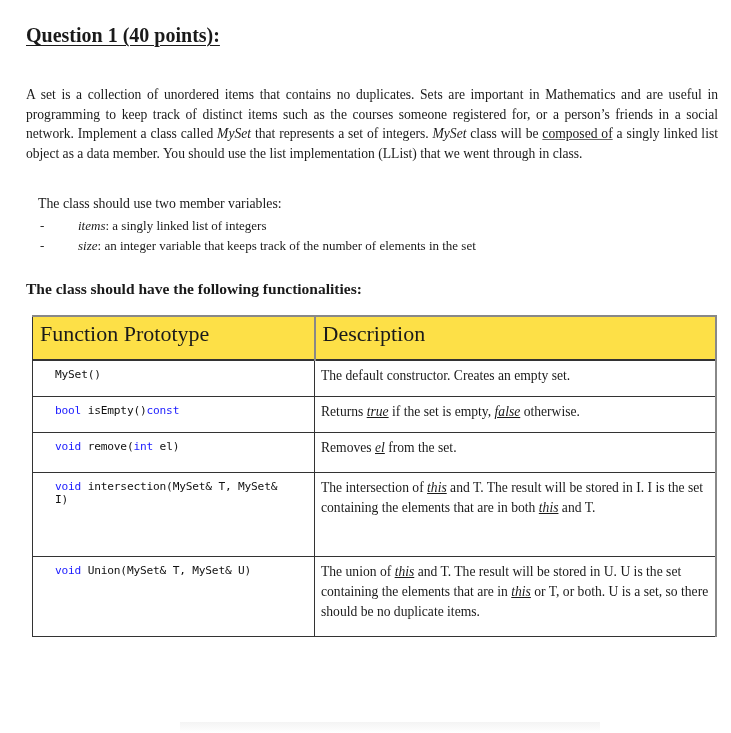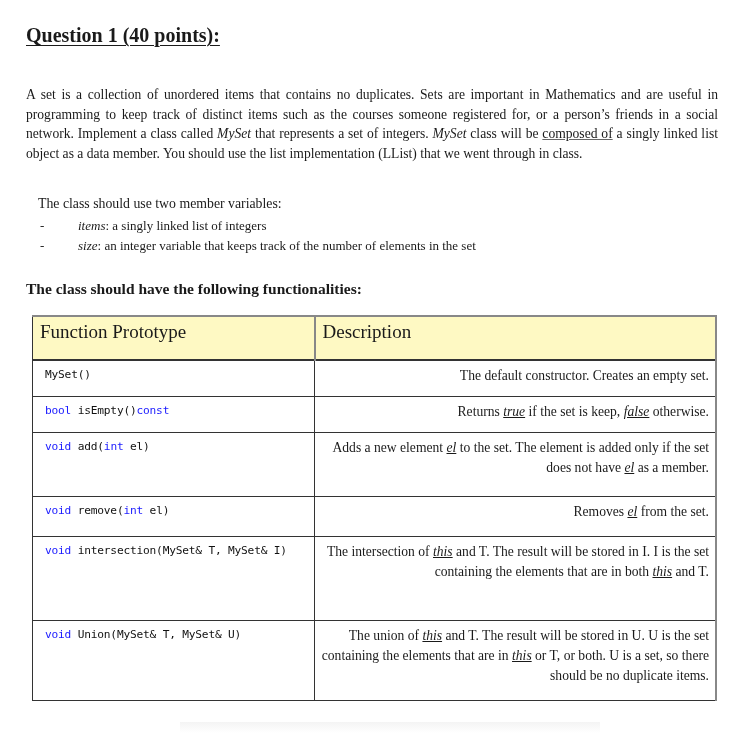--- a/index.html
+++ b/index.html
@@ -27,35 +27,35 @@
   ul.vars li { position: relative; padding-left: 38px; }
   ul.vars li .dash { position: absolute; left: 0; top: 0; }
   ul.vars li i { font-style: italic; }
   .p3 { position: absolute; left: 26px; top: 280px; font-size: 15.5px; margin: 0; font-weight: bold; }
 
   table.fn {
     position: absolute; left: 32px; top: 315px; width: 685px;
     border-collapse: collapse; table-layout: fixed;
   }
   table.fn td, table.fn th {
-    border: 1px solid #333; vertical-align: top; padding: 4px 12px;
+    border: 1px solid #333; vertical-align: top; padding: 4px 22px;
   }
   table.fn th {
-    background: #fef9c3; font-weight: normal; text-align: left;
-    font-size: 19px; height: 34px; padding: 4px 7px;
+    background: #fde047; font-weight: normal; text-align: left;
+    font-size: 22px; height: 34px; padding: 4px 7px;
     border-top: 2px solid #888; border-right: 2px solid #888;
   }
   table.fn th:first-child { border-left: 1px solid #333; }
   table.fn tr.hdr { border-bottom: 2px solid #333; }
   table.fn td.code {
     font-family: "DejaVu Sans Mono", "Liberation Mono", monospace; font-size: 11.2px;
     color: #111; padding-top: 7px; letter-spacing: -0.2px;
   }
   table.fn td.code .kw { color: #1a1aff; }
-  table.fn td.desc { font-size: 13.6px; line-height: 20px; padding: 5px 6px; text-align: right; }
+  table.fn td.desc { font-size: 13.6px; line-height: 20px; padding: 5px 6px; }
   table.fn td.desc i { font-style: italic; text-decoration: underline; }
   table.fn td:last-child { border-right: 2px solid #888; }
   .c1 { width: 282px; }
   tr.r0 td { height: 24px; }
   tr.r1 td { height: 24px; }
   tr.r2 td { height: 24px; }
   tr.r3 td { height: 52px; }
   tr.r4 td { height: 28px; }
   tr.r5 td { height: 72px; margin-top: 16px; }
   tr.r6 td { height: 68px; }
@@ -92,25 +92,21 @@
     <th>Description</th>
   </tr>
   </tbody>
     <tbody id="rows">
       <tr class="r0">
         <td class="code"><span>MySet()</span></td>
         <td class="desc"><span>The default constructor. Creates an empty set.</span></td>
       </tr>
       <tr class="r2">
         <td class="code"><span class="kw">bool</span><span> isEmpty()</span><span class="kw">const</span></td>
-        <td class="desc"><span>Returns </span><i>true</i><span> if the set is keep, </span><i>false</i><span> otherwise.</span></td>
-      </tr>
-      <tr class="r3">
-        <td class="code"><span class="kw">void</span><span> add(</span><span class="kw">int</span><span> el)</span></td>
-        <td class="desc"><span>Adds a new element </span><i>el</i><span> to the set. The element is added only if the set does not have </span><i>el</i><span> as a member.</span></td>
+        <td class="desc"><span>Returns </span><i>true</i><span> if the set is empty, </span><i>false</i><span> otherwise.</span></td>
       </tr>
       <tr class="r4">
         <td class="code"><span class="kw">void</span><span> remove(</span><span class="kw">int</span><span> el)</span></td>
         <td class="desc"><span>Removes </span><i>el</i><span> from the set.</span></td>
       </tr>
       <tr class="r5">
         <td class="code"><span class="kw">void</span><span> intersection(MySet&amp; T, MySet&amp; I)</span></td>
         <td class="desc"><span>The intersection of </span><i>this</i><span> and T. The result will be stored in I. I is the set containing the elements that are in both </span><i>this</i><span> and T.</span></td>
       </tr>
       <tr class="r6">

